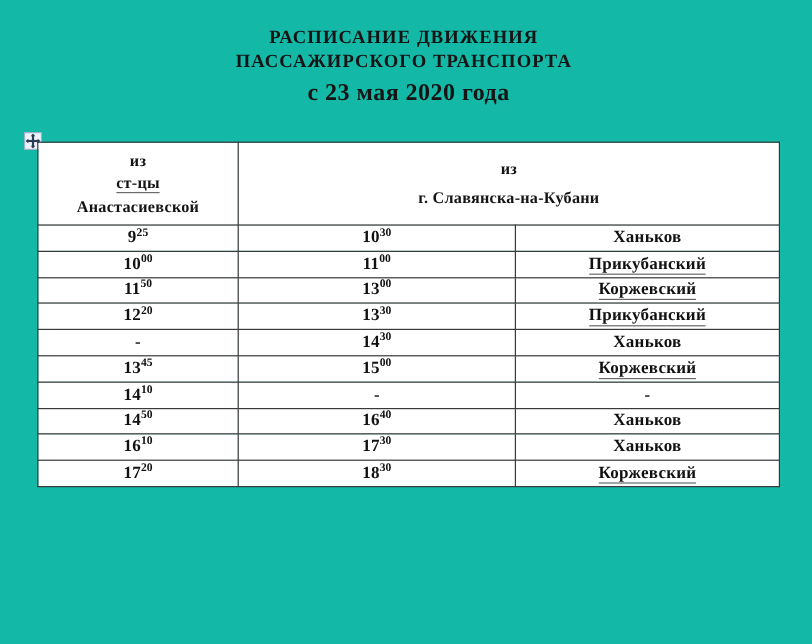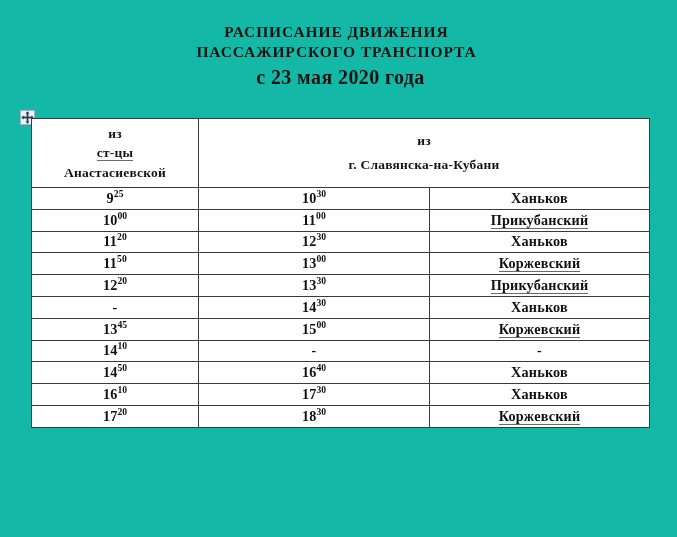--- a/index.html
+++ b/index.html
@@ -187,25 +187,20 @@
             <td class="time">9<span class="t-sup">25</span></td>
             <td class="time">10<span class="t-sup">30</span></td>
             <td class="place"><span>Ханьков</span></td>
           </tr>
           <tr>
             <td class="time">10<span class="t-sup">00</span></td>
             <td class="time">11<span class="t-sup">00</span></td>
             <td class="place"><span class="ul">Прикубанский</span></td>
           </tr>
           <tr>
-            <td class="time">11<span class="t-sup">20</span></td>
-            <td class="time">12<span class="t-sup">30</span></td>
-            <td class="place"><span>Ханьков</span></td>
-          </tr>
-          <tr>
             <td class="time">11<span class="t-sup">50</span></td>
             <td class="time">13<span class="t-sup">00</span></td>
             <td class="place"><span class="ul">Коржевский</span></td>
           </tr>
           <tr>
             <td class="time">12<span class="t-sup">20</span></td>
             <td class="time">13<span class="t-sup">30</span></td>
             <td class="place"><span class="ul">Прикубанский</span></td>
           </tr>
           <tr>

